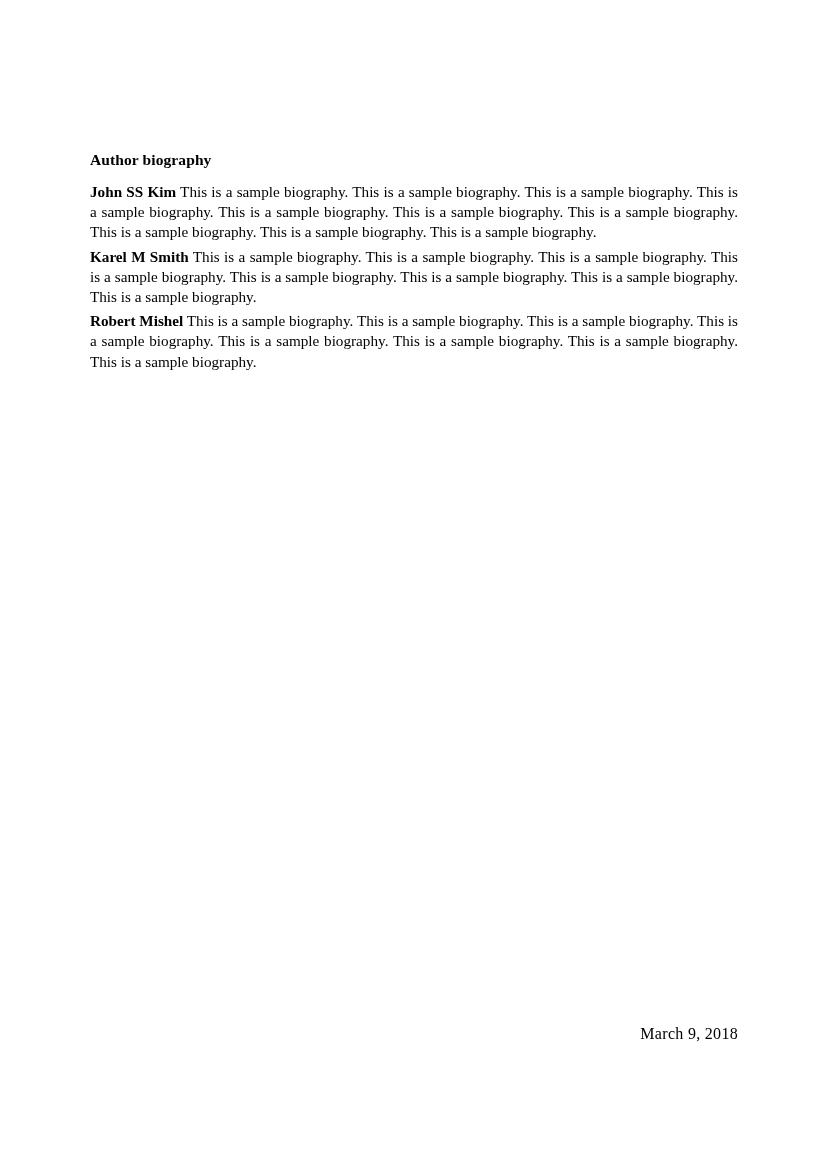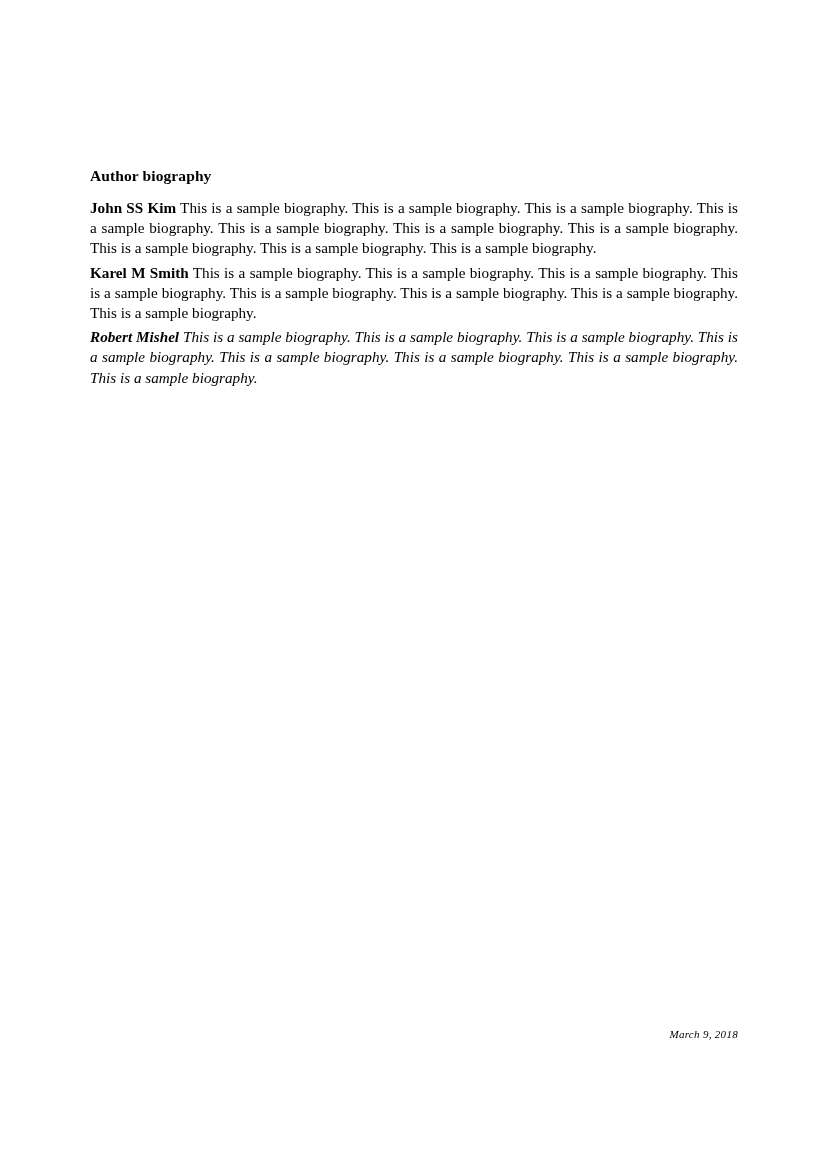--- a/index.html
+++ b/index.html
@@ -30,54 +30,52 @@
     position: absolute;
     left: 90px;
     top: 150px;
     width: 648px;
   }
 
   .section-heading {
     font-size: 15.5px;
     font-weight: bold;
     line-height: 20px;
-    margin: 16px 0 12px 0;
+    margin: 0 0 12px 0;
     letter-spacing: 0.1px;
   }
 
   .bio-entry {
     font-size: 15.2px;
     line-height: 20.2px;
     text-align: justify;
     text-justify: inter-word;
     margin: 0 0 4px 0;
     -webkit-hyphens: none;
     hyphens: none;
   }
   .bio-entry:last-child {
     margin-bottom: 16px;
-    font-style: italic;
   }
 
   .bio-name {
     font-weight: bold;
   }
 
   .bio-text {
     font-weight: normal;
   }
 
   .doc-date {
     position: absolute;
     left: 90px;
     top: 1026px;
     width: 648px;
     text-align: right;
-    font-style: italic;
-    font-size: 11px;
+    font-size: 16px;
     line-height: 16px;
     letter-spacing: 0.3px;
   }
 </style>
 </head>
 <body>
 
 <div class="page">
 
   <div class="content">

